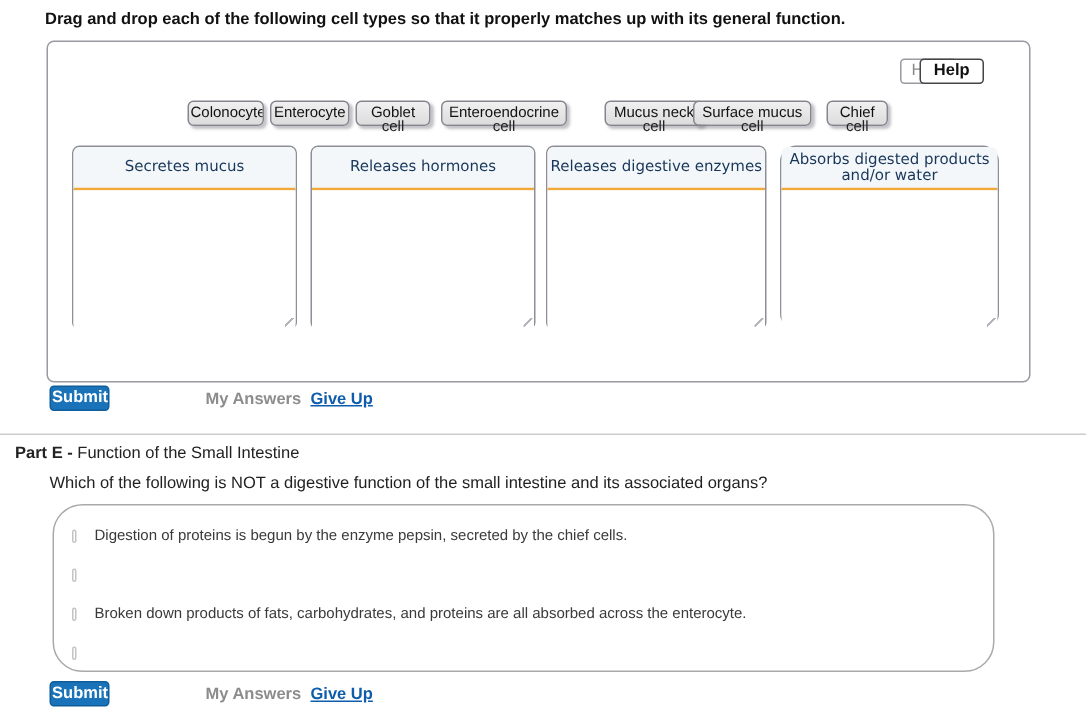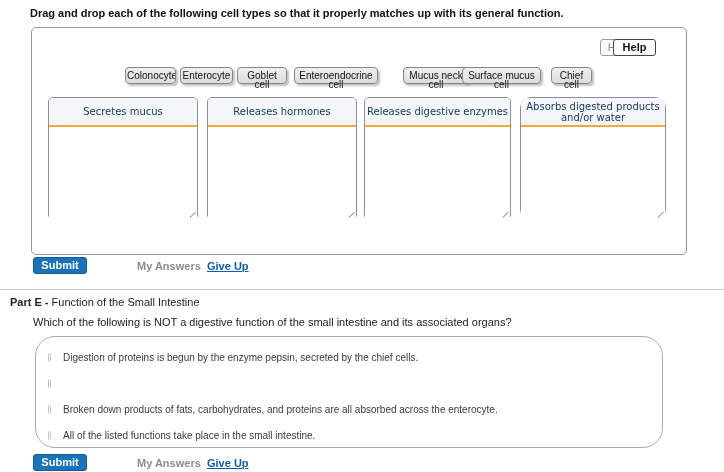--- a/index.html
+++ b/index.html
@@ -45,23 +45,23 @@
   .b1 { left:207px; width:150px; }
   .b2 { left:364px; width:147px; }
   .b3 { left:520px; width:146px;border-radius:11px; }
   .bin-header { display:flex; align-items:center; justify-content:center; text-align:center;
          height:29px; padding:0 2px; background:#f4f7f9; color:#17365a;
          font-family:"DejaVu Sans", sans-serif; font-size:10px; line-height:11px;
          border-bottom:2px solid #f2a93b; border-radius:4px 4px 0 0; }
   .bin-body { height:112px; background:#fff; border-radius:0 0 4px 4px; }
 
   
-  .btn-submit { position:absolute; left:33px; width:54px; height:17px;
+  .btn-submit { position:absolute; left:33px; width:40px; height:17px;
          background:#1a72b8; border:1px solid #0f5d9a; border-radius:3px;
-         color:#fff; font-size:11px; font-weight:bold; text-align:center; line-height:15px; cursor:pointer; }
+         color:#fff; font-size:11px; font-weight:bold; text-align:right; line-height:15px; cursor:pointer; }
   .row1 .btn-submit { top:257px; } .row2 .btn-submit { top:454px; }
   .my-answers { position:absolute; left:137px; font-size:11px; font-weight:bold; color:#8c8c8c; }
   .row1 .my-answers { top:260px; } .row2 .my-answers { top:457px; }
   .give-up { position:absolute; left:207px; font-size:11px; font-weight:bold; color:#0e5cac;
          text-decoration:underline; cursor:pointer; }
   .row1 .give-up { top:260px; } .row2 .give-up { top:457px; }
 
   .divider { position:absolute; left:0; top:289px; width:724px; height:0; border-top:1px solid #ccc; }
 
   .part-title { position:absolute; left:10px; top:296px; font-size:11px; color:#222; }
@@ -155,21 +155,20 @@
     </div>
     <div class="option-row">
       <div class="radio-mark"></div>
     </div>
     <div class="option-row">
       <div class="radio-mark"></div>
       <div class="option-label">Broken down products of fats, carbohydrates, and proteins are all absorbed across the enterocyte.</div>
     </div>
     <div class="option-row">
       <div class="radio-mark"></div>
-      <div class="option-label">All of the listed functions take place in the small intestine.</div>
     </div>
   </div>
 
   <div class="row2">
     <div class="btn-submit">Submit</div>
     <div class="my-answers">My Answers</div>
     <div class="give-up">Give Up</div>
   </div>
 
 </div>

